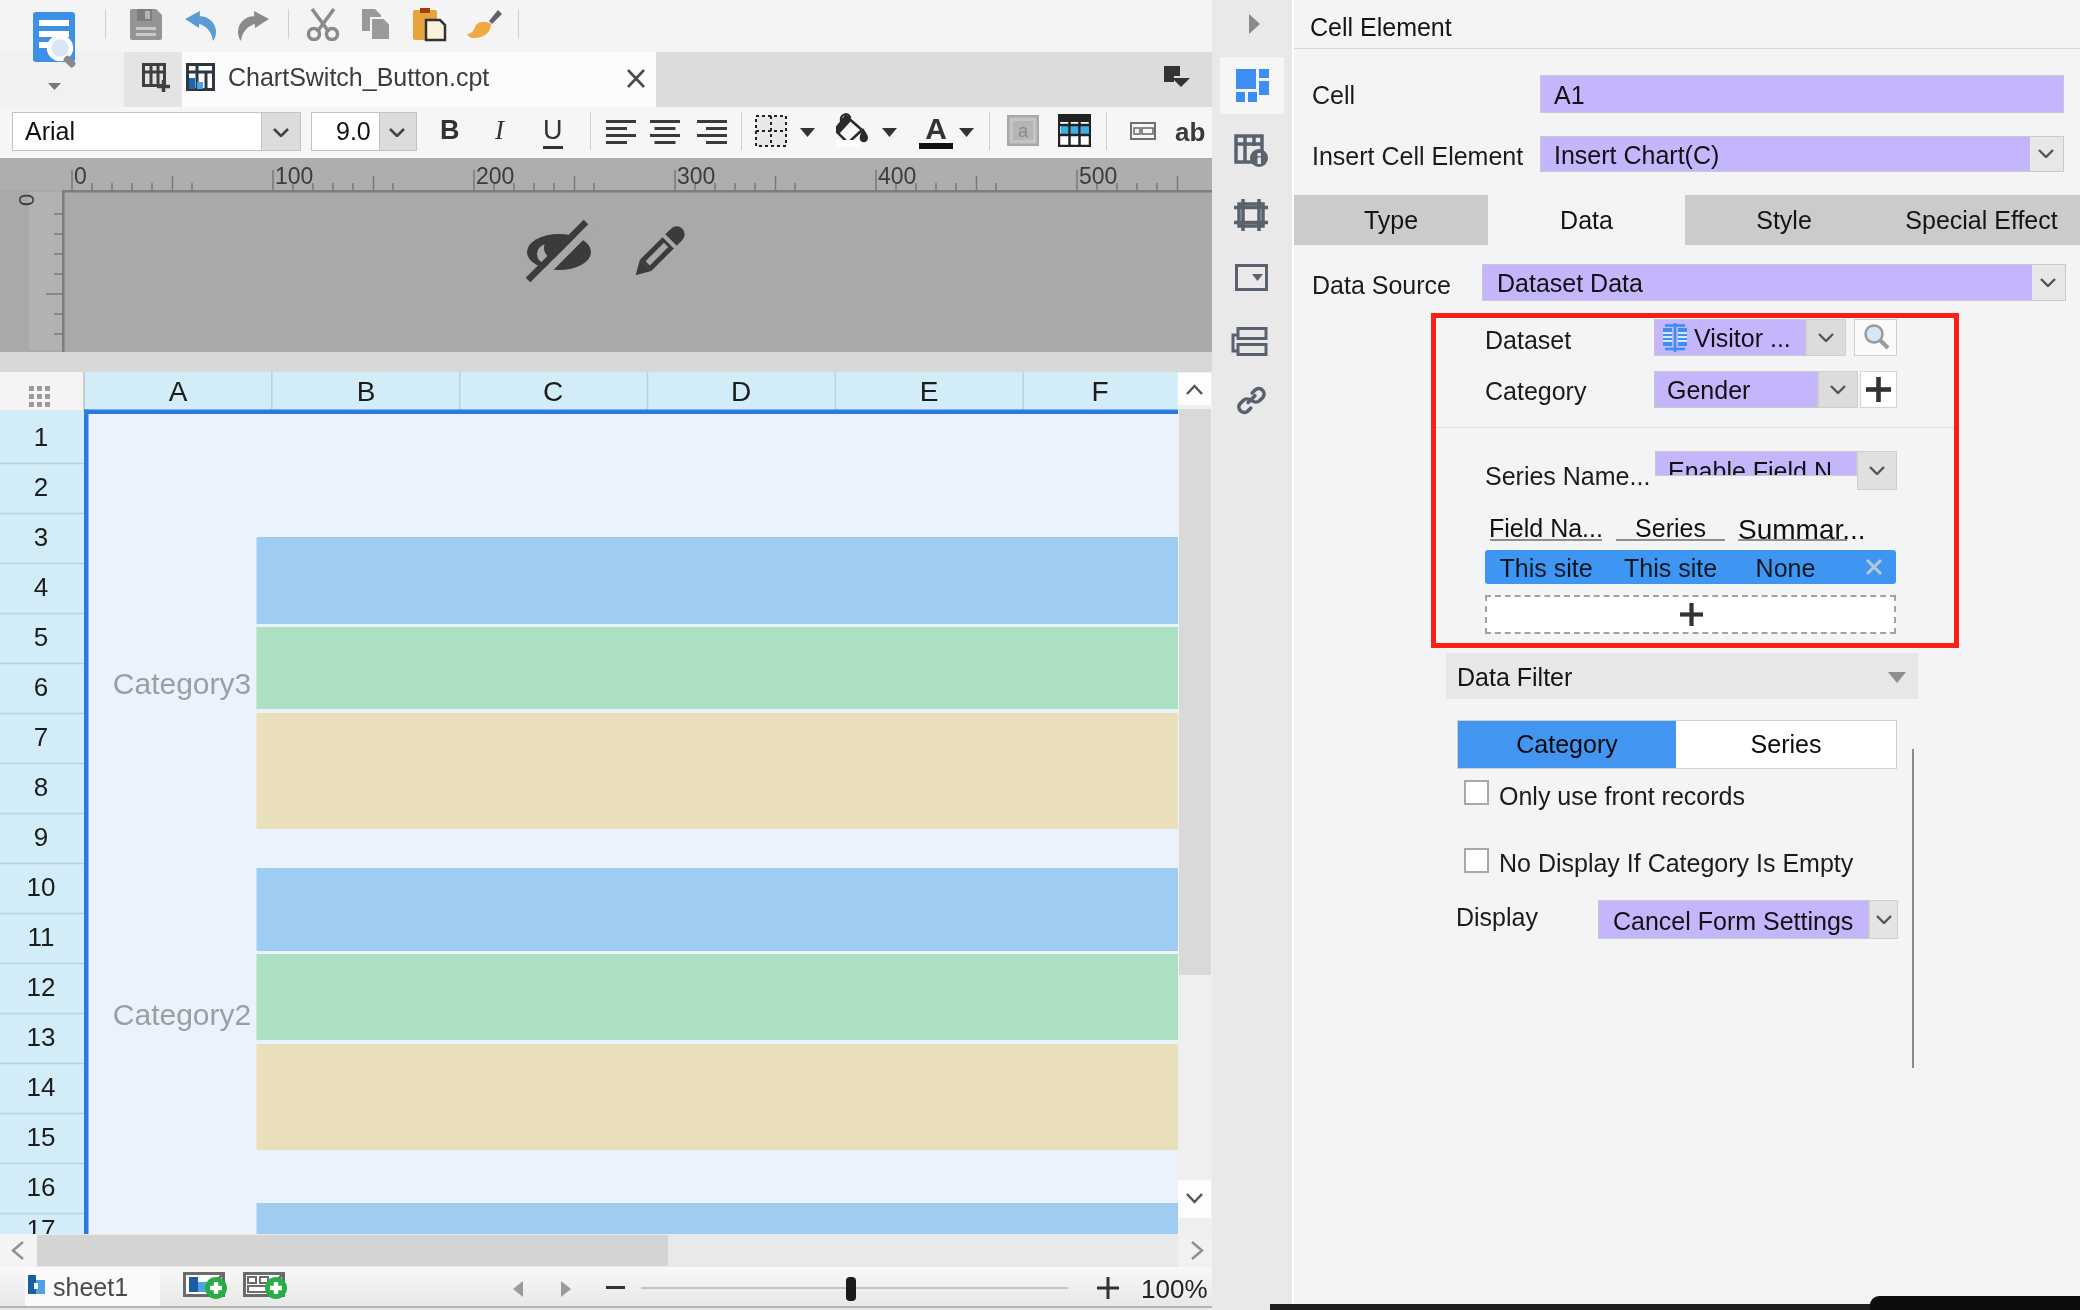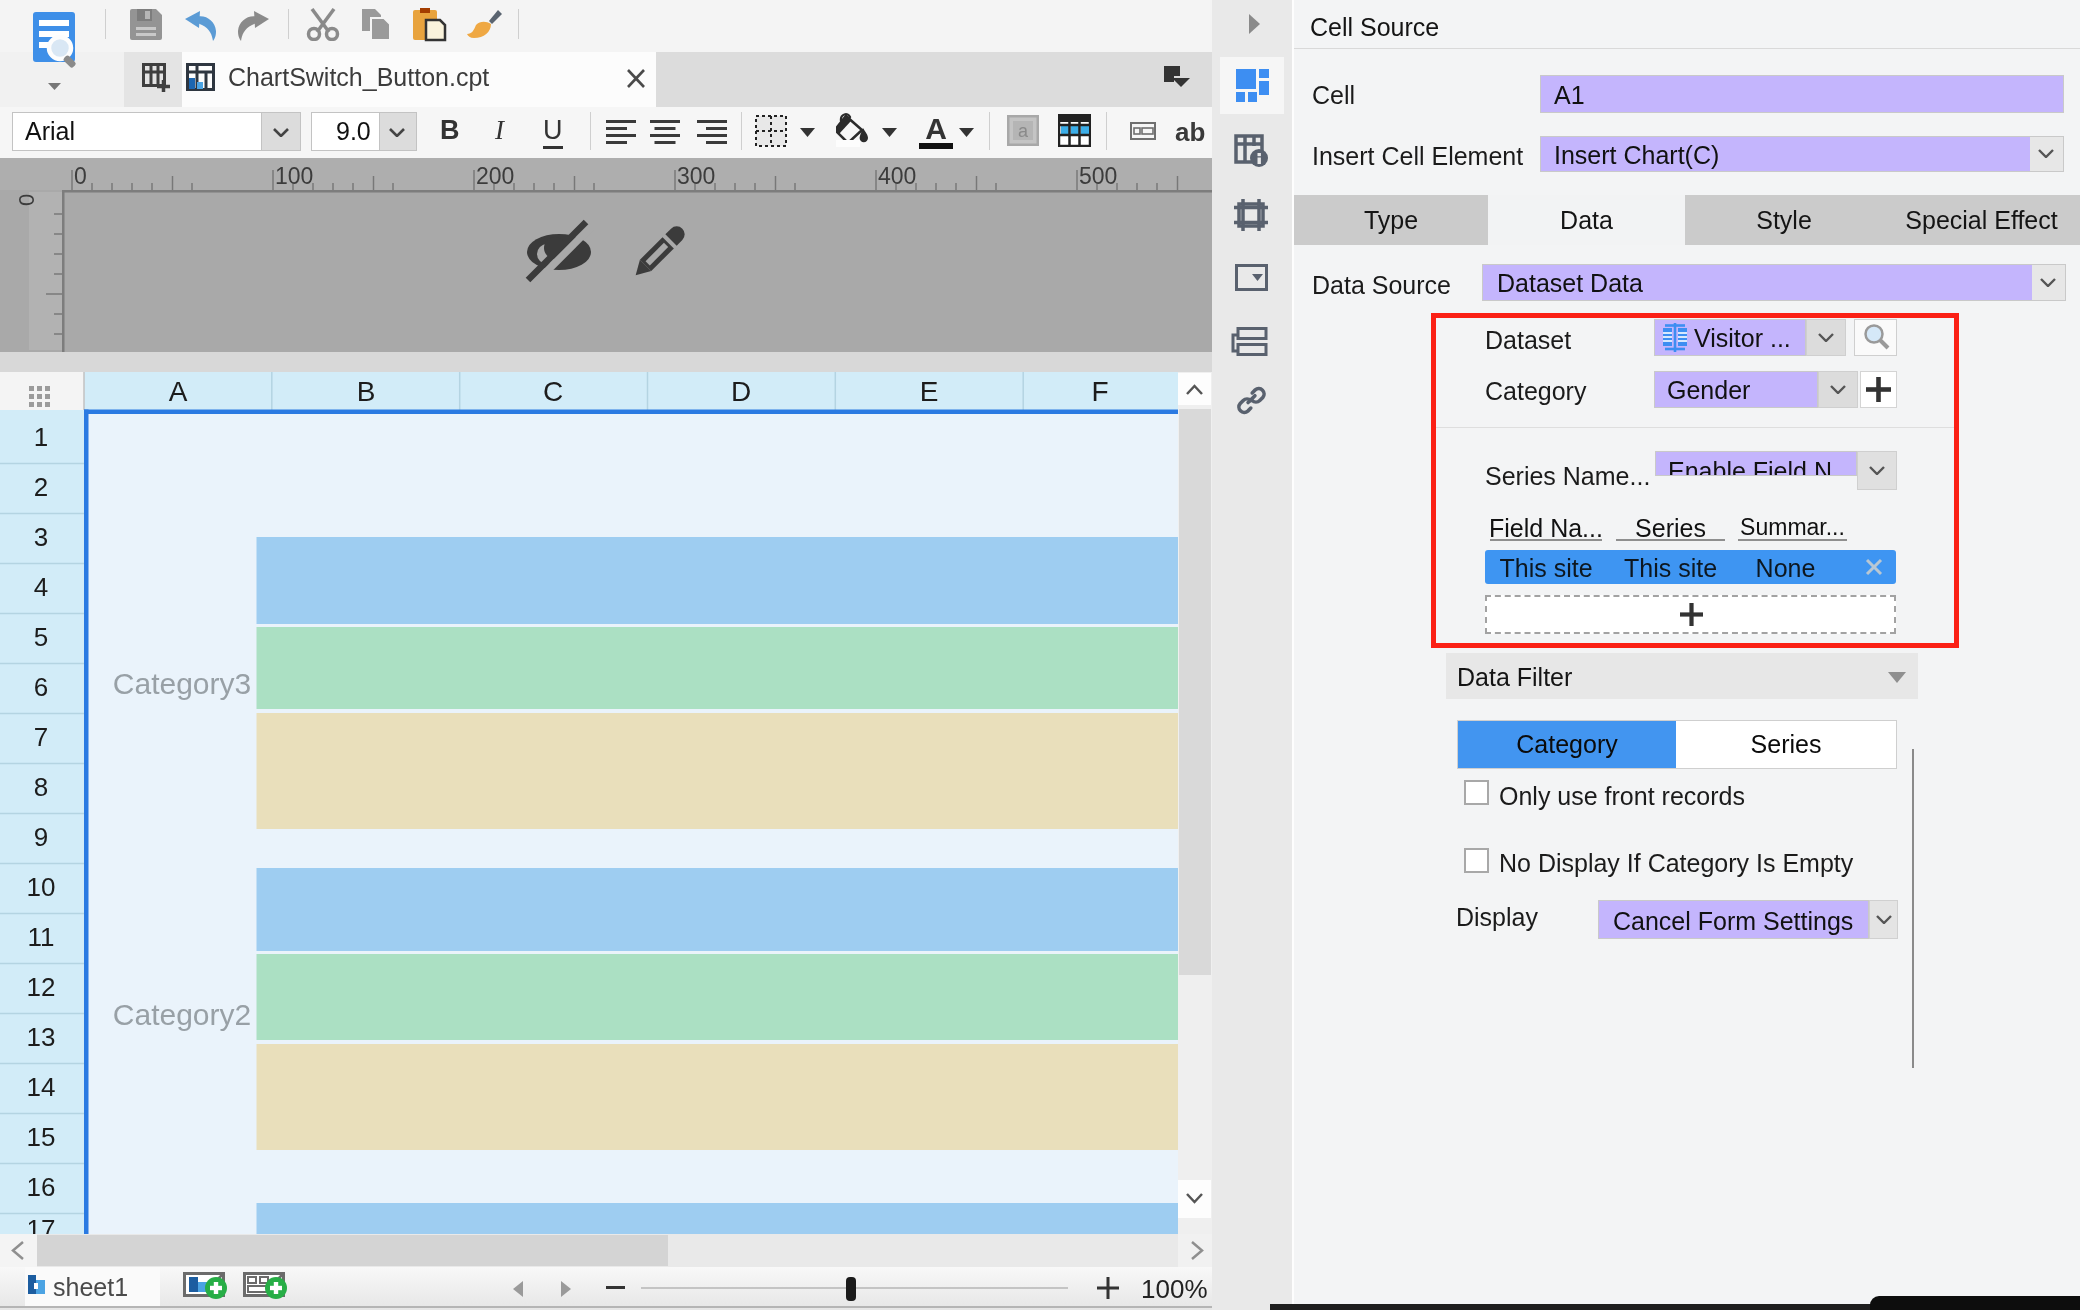--- a/index.html
+++ b/index.html
@@ -509,21 +509,21 @@
   <rect x="7" y="17.5" width="28" height="10" fill="none" stroke="#59616e" stroke-width="3"></rect>
 </svg>
 <svg class="abs" style="left:1235px;top:384px" width="33" height="33" viewBox="0 0 24 24">
   <g stroke="#59616e" stroke-width="2.6" fill="none" stroke-linecap="round">
     <path d="M9.5 13.5 L14.5 8.5"></path>
     <path d="M12.5 6.5 l2.2 -2.2 a3.9 3.9 0 0 1 5.5 5.5 l-2.2 2.2 a3.9 3.9 0 0 1 -5.5 0"></path>
     <path d="M11.5 17.5 l-2.2 2.2 a3.9 3.9 0 0 1 -5.5 -5.5 l2.2 -2.2 a3.9 3.9 0 0 1 5.5 0"></path>
   </g>
 </svg>
 
-<div class="abs" style="left:1310px;top:13px;font-size:25px;color:#141414">Cell Source</div>
+<div class="abs" style="left:1310px;top:13px;font-size:25px;color:#141414">Cell Element</div>
 <div class="abs" style="left:1294px;top:48px;width:786px;height:1px;background:#d9d9d9"></div>
 
 <div class="lbl" style="left:1312px;top:81px">Cell</div>
 <div class="field" style="left:1540px;top:75px;width:524px;height:38px;padding:5px 0 0 13px">A1</div>
 
 <div class="lbl" style="left:1312px;top:142px">Insert Cell Element</div>
 <div class="field" style="left:1540px;top:136px;width:524px;height:36px;padding:4px 0 8px 13px">Insert Chart(C)</div>
 <div class="abs" style="left:2030px;top:137px;width:33px;height:34px;background:#e7e7e7"></div>
 <svg class="chev" style="left:2038px;top:149px" viewBox="0 0 16 9">
     <path d="M1 1 L8 8 L15 1" stroke="#555" stroke-width="2.4" fill="none"></path>
@@ -593,21 +593,21 @@
 
 <div class="lbl" style="left:1485px;top:462px">Series Name...</div>
 <div class="field" style="left:1655px;top:451px;width:202px;height:25px;padding:5px 0 0 12px">Enable Field N...</div>
 <div class="abs" style="left:1857px;top:451px;width:40px;height:39px;background:#e0e0e0;border:1px solid #cfcfcf"></div>
 <svg class="chev" style="left:1869px;top:466px" viewBox="0 0 16 9">
     <path d="M1 1 L8 8 L15 1" stroke="#555" stroke-width="2.4" fill="none"></path>
   </svg>
 
 <div class="abs" style="left:1488px;top:514px;width:116px;font-size:25px;color:#111;text-align:center">Field Na...</div>
 <div class="abs" style="left:1616px;top:514px;width:109px;font-size:25px;color:#111;text-align:center">Series</div>
-<div class="abs" style="left:1738px;top:514px;width:109px;font-size:23px;color:#111;text-align:center">Summar...</div>
+<div class="abs" style="left:1738px;top:514px;width:109px;font-size:28px;color:#111;text-align:center">Summar...</div>
 <div class="abs" style="left:1490px;top:539px;width:112px;height:2px;background:#8f8f8f"></div>
 <div class="abs" style="left:1616px;top:539px;width:109px;height:2px;background:#8f8f8f"></div>
 <div class="abs" style="left:1738px;top:539px;width:109px;height:2px;background:#8f8f8f"></div>
 
 <div class="abs" style="left:1485px;top:550px;width:411px;height:34px;background:#3e95f2;border-radius:3px"></div>
 <div class="abs" style="left:1488px;top:554px;width:116px;font-size:25px;color:#0d1720;text-align:center">This site</div>
 <div class="abs" style="left:1616px;top:554px;width:109px;font-size:25px;color:#0d1720;text-align:center">This site</div>
 <div class="abs" style="left:1738px;top:554px;width:95px;font-size:25px;color:#0d1720;text-align:center">None</div>
 <svg class="abs" style="left:1865px;top:558px" width="18" height="18" viewBox="0 0 18 18">
   <g stroke="#b9c7d3" stroke-width="3">

